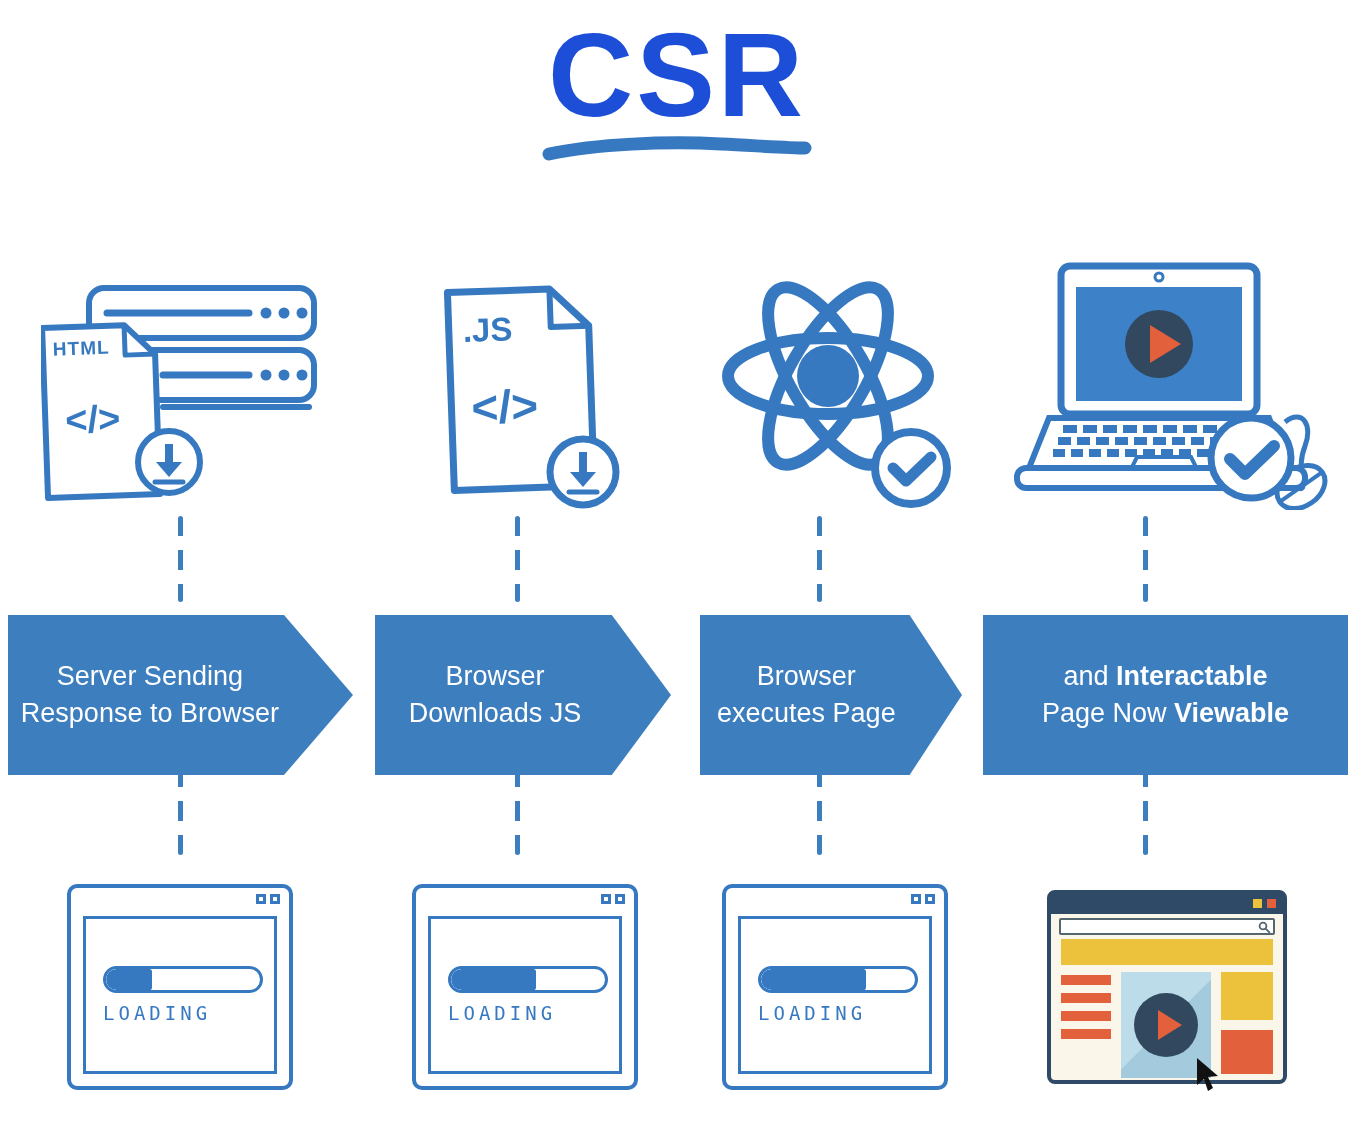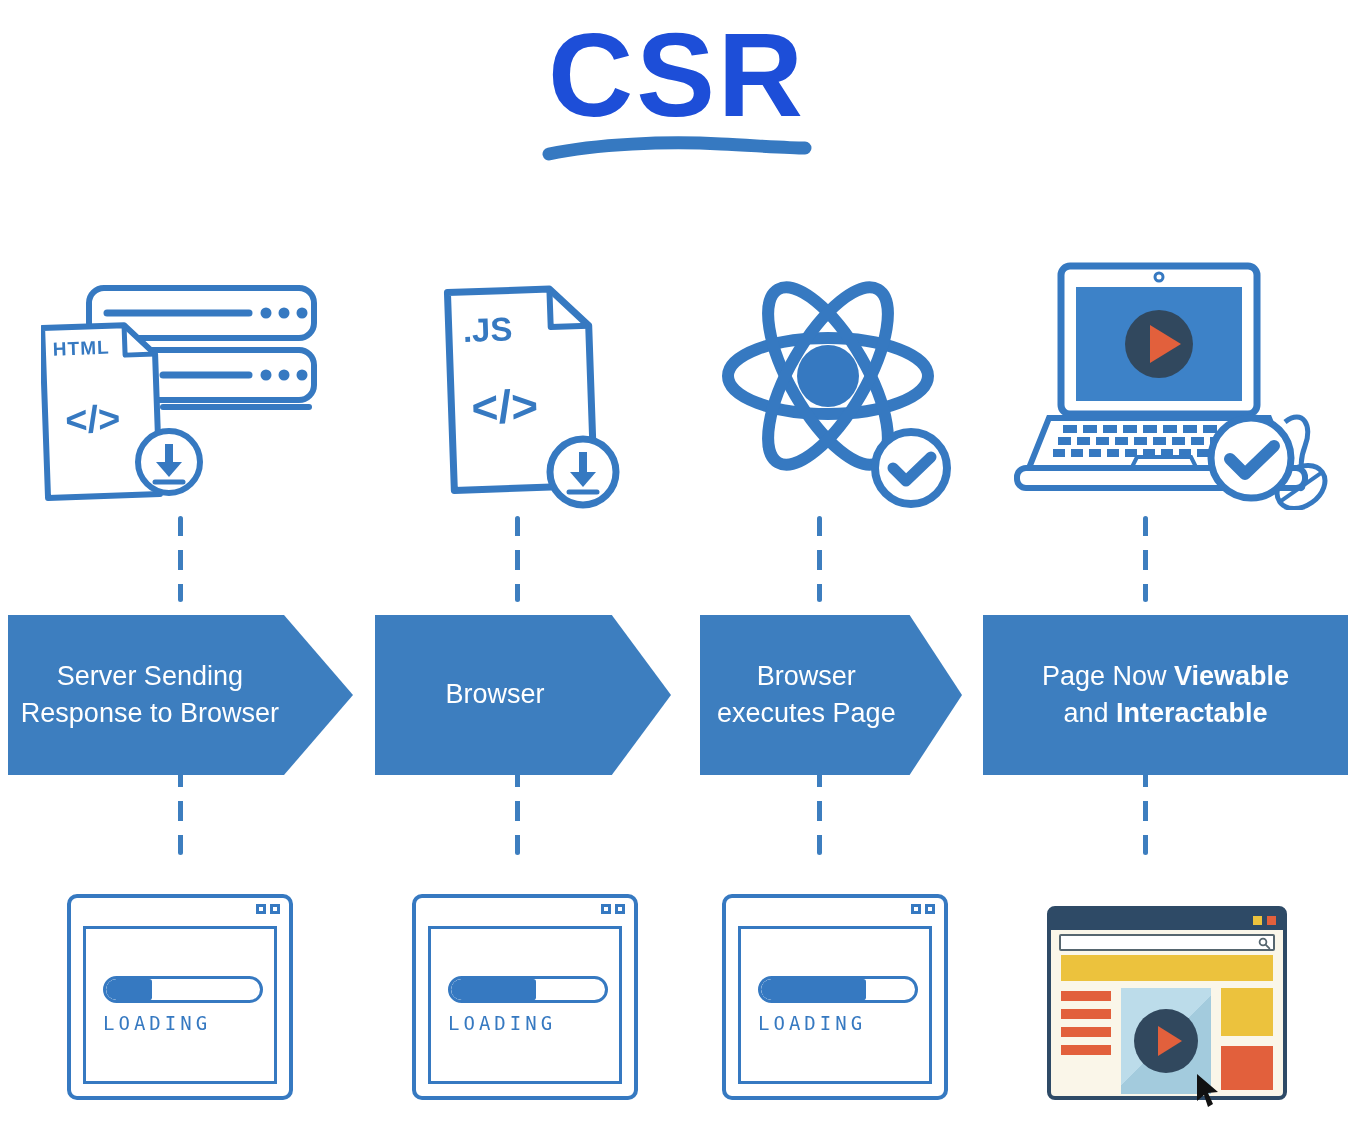--- a/index.html
+++ b/index.html
@@ -30,21 +30,21 @@
   .banner-area { height:136px; width:100%; }
   .banner { height:160px; background:#3d7ebf; color:#ffffff; display:flex; flex-direction:column;
             justify-content:center; text-align:center; font-size:27px; line-height:1.38; }
   .banner.arrow { clip-path:polygon(0 0, 80% 0, 100% 50%, 80% 100%, 0 100%); padding-right:17%; }
   .banner .bold { font-weight:700; }
   .b1 { width:345px; margin-left:8px; }
   .b2 { width:296px; margin-left:15px; }
   .b3 { width:262px; margin-left:10px; }
   .b4 { width:365px; margin-left:3px; }
 
-  .bottom-area { height:237px; width:100%; display:flex; justify-content:center; align-items:flex-end; padding-top:10px; }
+  .bottom-area { height:237px; width:100%; display:flex; justify-content:center; align-items:center; padding-top:10px; }
 
   
   .loadwin { position:relative; width:226px; height:206px; border:4px solid #3679c1; border-radius:10px; background:#ffffff; }
   .winbtns { position:absolute; top:6px; right:9px; display:flex; gap:4px; }
   .winbtn { width:10px; height:10px; border:3px solid #3679c1; background:#ffffff; }
   .loadinner { position:absolute; left:12px; right:12px; top:28px; bottom:12px; border:3px solid #3679c1;
                display:flex; flex-direction:column; justify-content:center; padding-left:17px; gap:9px; }
   .progress { width:160px; height:27px; border:3px solid #3679c1; border-radius:14px; background:#ffffff; overflow:hidden; }
   .progress .fill { height:100%; background:#3679c1; border-radius:11px 3px 3px 11px; }
   .loadlabel { font-family:"DejaVu Sans Mono", monospace; font-size:19px; letter-spacing:4px; color:#3679c1; }
@@ -159,20 +159,21 @@
           <polygon points="147,194 173,194 160,209" fill="#3679c1"></polygon>
           <line x1="146" y1="214" x2="174" y2="214" stroke="#3679c1" stroke-width="5" stroke-linecap="round"></line>
         </svg>
       </div>
       <div class="connector-area">
           <div class="dash"></div>
         </div>
       <div class="banner-area">
         <div class="banner arrow b2">
           <div>Browser</div>
+          <div>Downloads JS</div>
         </div>
       </div>
       <div class="connector-area c2">
           <div class="dash"></div>
         </div>
       <div class="bottom-area">
         <div class="loadwin">
           <div class="winbtns">
             <div class="winbtn"></div>
             <div class="winbtn"></div>
@@ -256,26 +257,26 @@
           <circle cx="250" cy="198" r="40" fill="#ffffff" stroke="#3679c1" stroke-width="7"></circle>
           <path d="M229,199 L244,214 L273,186" fill="none" stroke="#3679c1" stroke-width="12" stroke-linecap="round" stroke-linejoin="round"></path>
         </svg>
       </div>
       <div class="connector-area">
           <div class="dash"></div>
         </div>
       <div class="banner-area">
         <div class="banner b4">
           <div>
+            <span>and</span>
+            <span class="bold">Interactable</span>
+          </div>
+          <div>
             <span>Page Now</span>
             <span class="bold">Viewable</span>
-          </div>
-          <div>
-            <span>and</span>
-            <span class="bold">Interactable</span>
           </div>
         </div>
       </div>
       <div class="connector-area c2">
           <div class="dash"></div>
         </div>
       <div class="bottom-area">
         <div class="pagewin">
           <div class="ptitlebar">
             <div class="sq yellow"></div>

